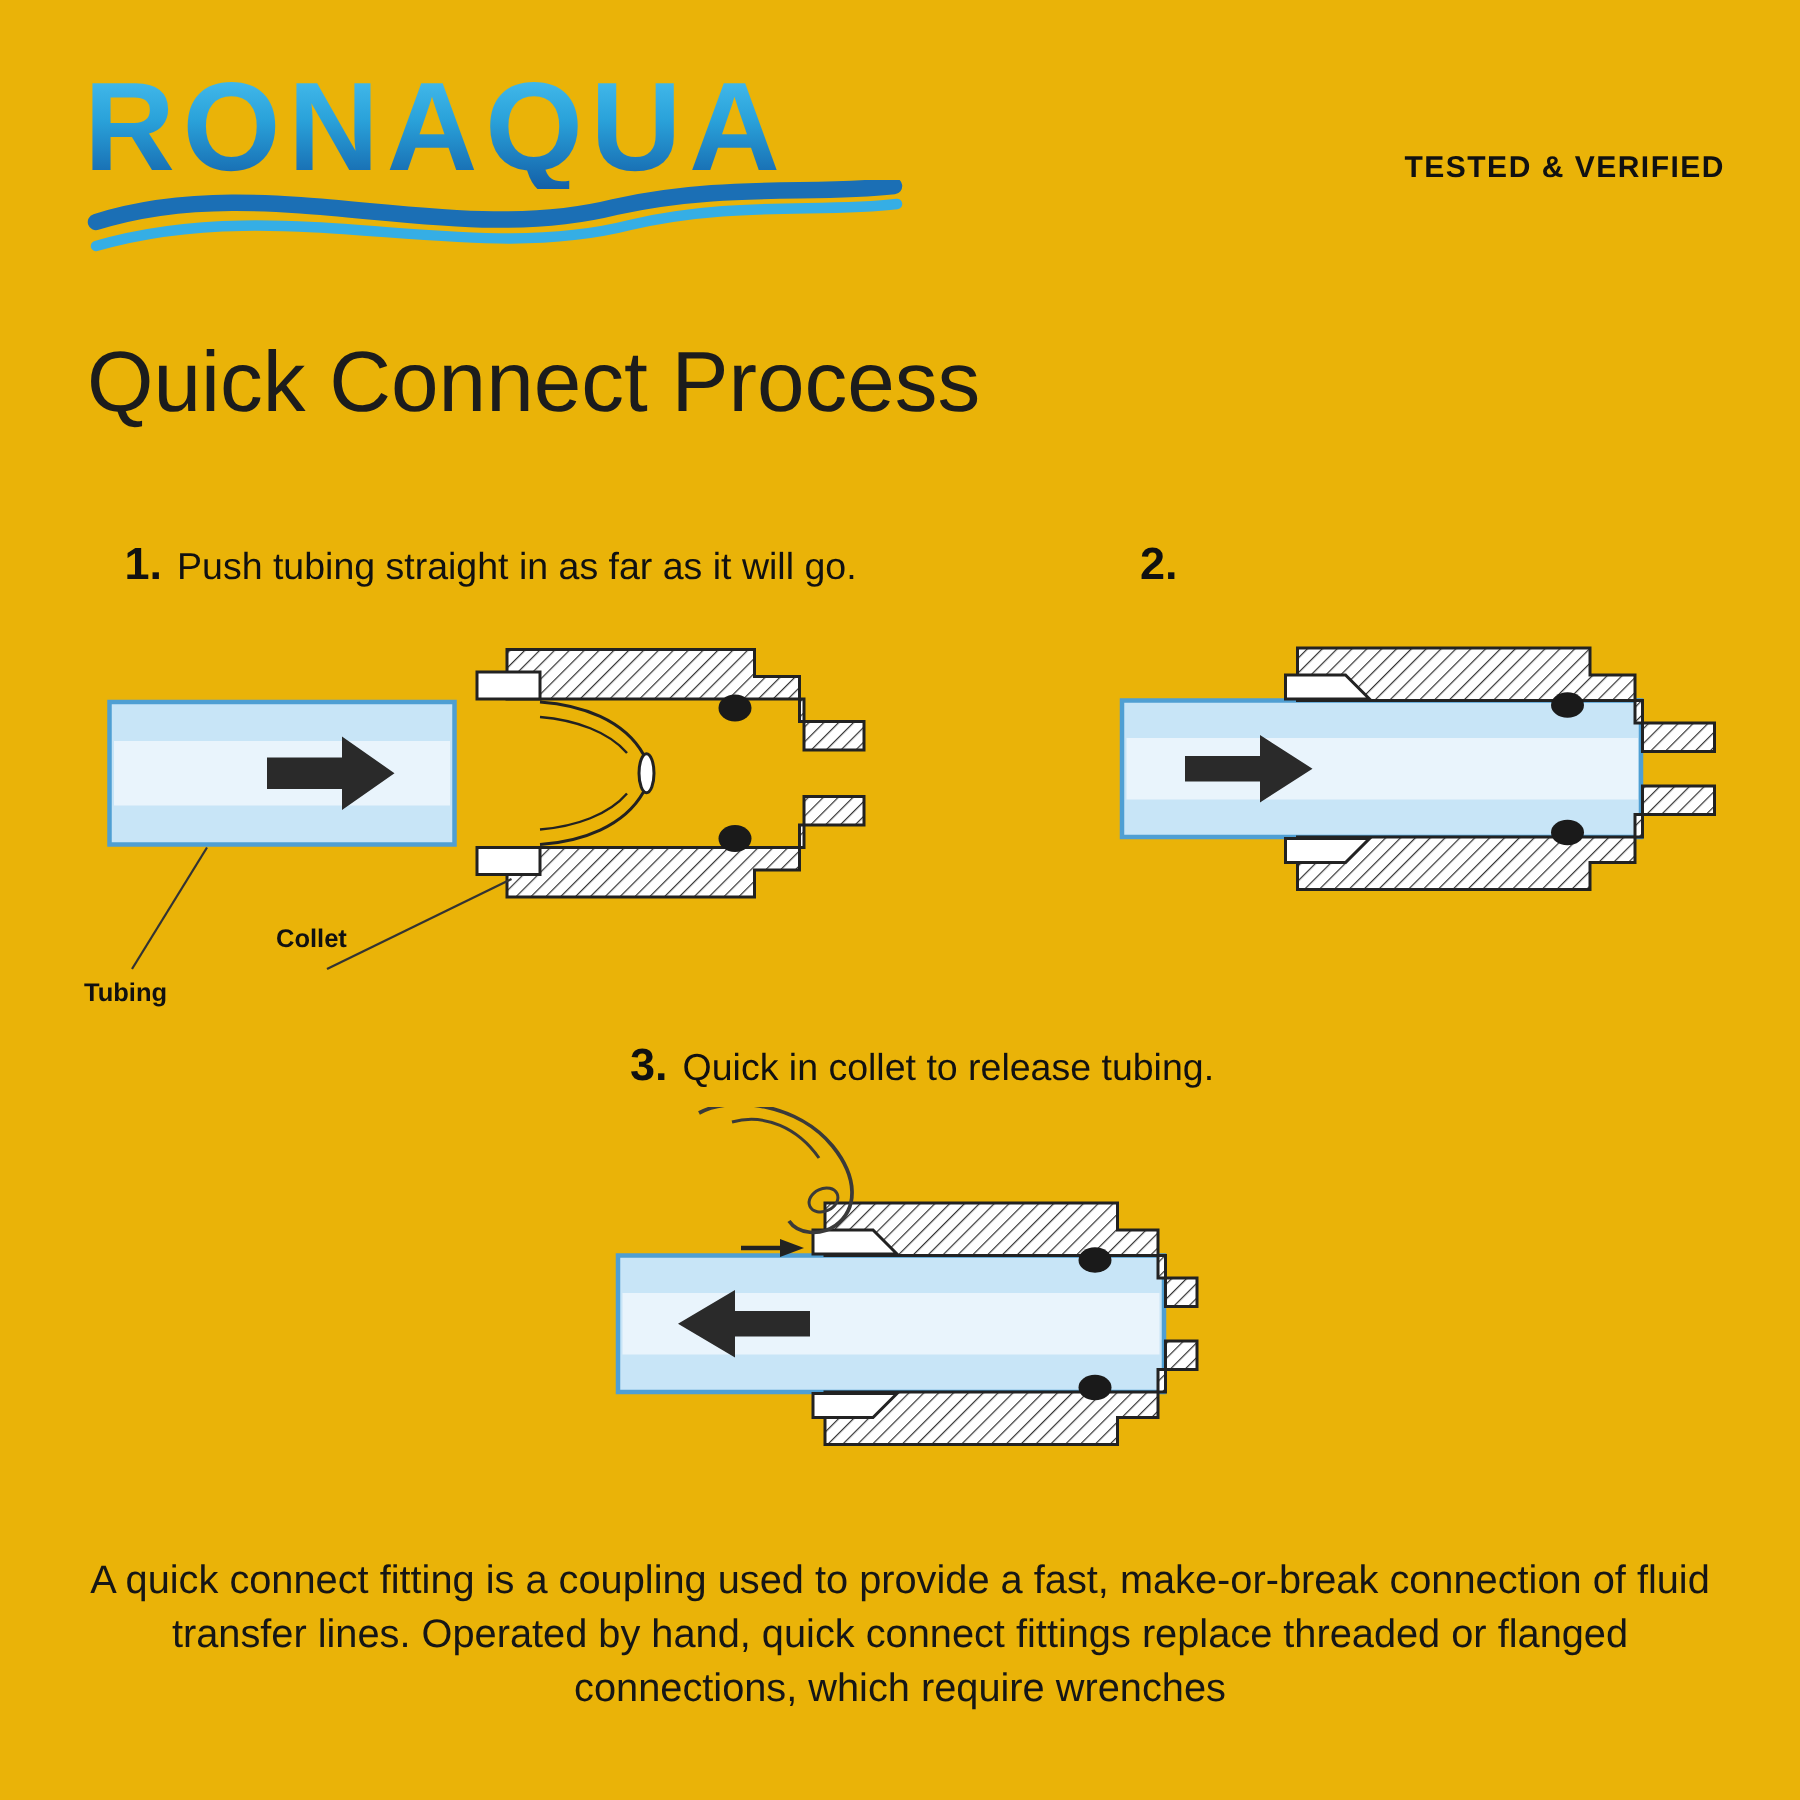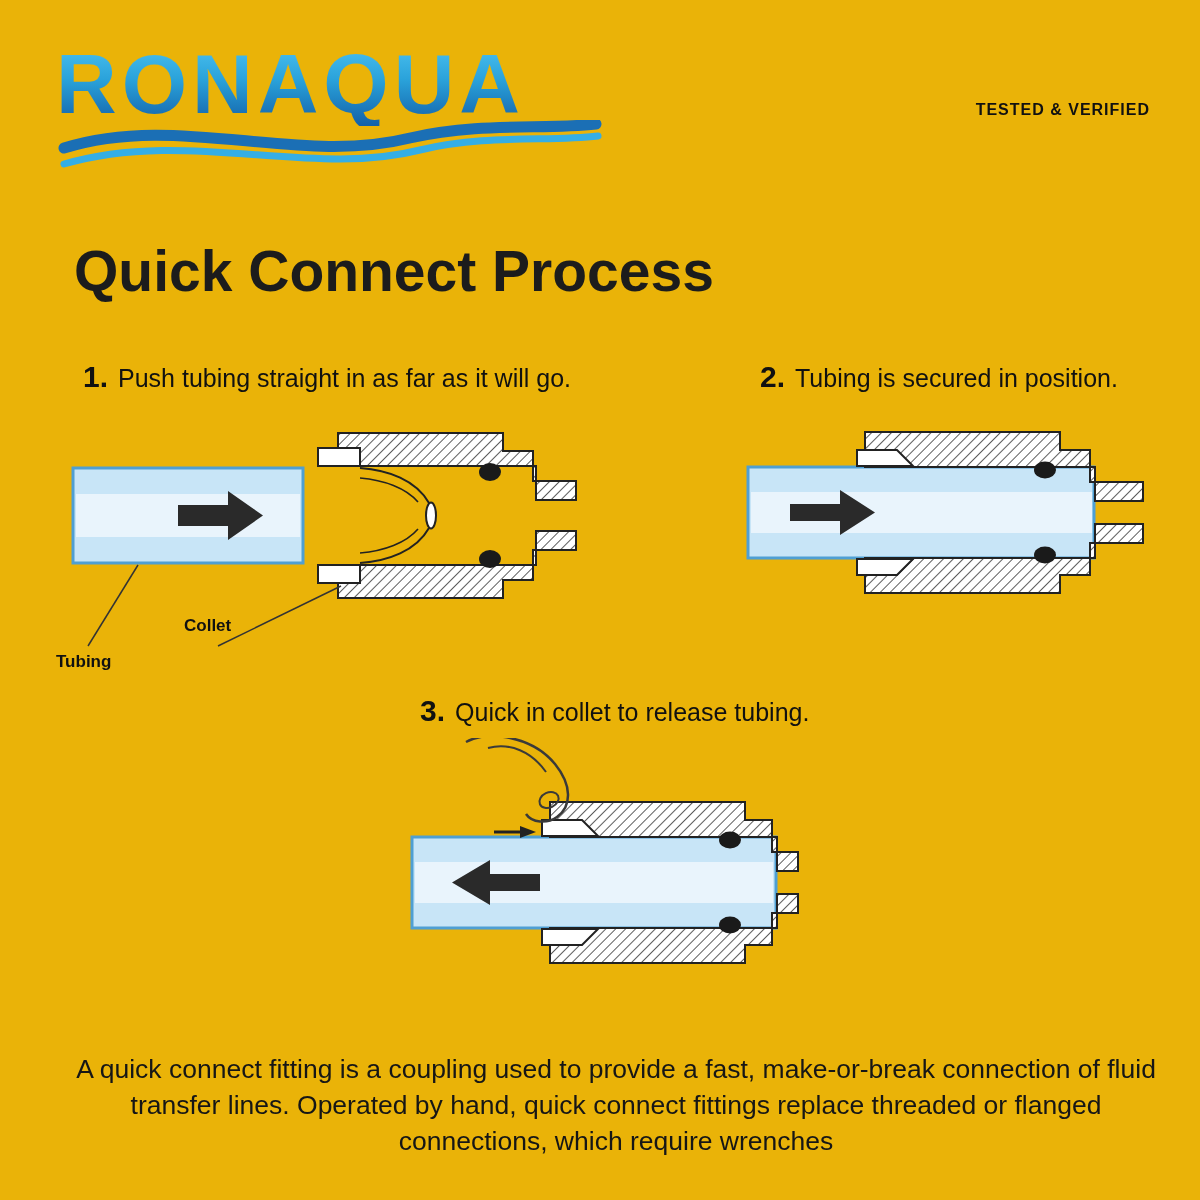--- a/index.html
+++ b/index.html
@@ -16,45 +16,45 @@
   @supports (-webkit-background-clip: text) {
     .logo-text{
       background:linear-gradient(180deg,#4cc2f1 0%,#2aa2da 45%,#1360a8 100%);
       -webkit-background-clip:text;background-clip:text;color:transparent;
     }
   }
   .logo-wave{position:absolute;left:2px;top:78px;}
   
   .badge{position:absolute;right:50px;top:100px;text-align:right;color:#111;}
   .badge-line1{font-size:27px;font-weight:800;letter-spacing:1.5px;line-height:1.15;}
-  .badge-line2{font-size:16px;font-weight:800;letter-spacing:1px;line-height:1.2;}
+  .badge-line2{font-size:20px;font-weight:800;letter-spacing:1px;line-height:1.2;}
   
   .title{
-    position:absolute;left:58px;top:222px;margin:16px;
-    font-size:57px;font-weight:700;color:#1c1c1c;letter-spacing:0;
+    position:absolute;left:58px;top:222px;margin:0;
+    font-size:57px;font-weight:400;color:#1c1c1c;letter-spacing:0;
   }
   
   .step-header{position:absolute;display:flex;align-items:baseline;gap:10px;white-space:nowrap;}
   .step-num{font-size:30px;font-weight:800;color:#111;}
   .step-text{font-size:25px;font-weight:400;color:#111;}
   .step1{left:83px;top:360px;}
   .step2{left:760px;top:360px;}
   .step3{left:420px;top:694px;}
   
   .diag{position:absolute;}
   .diag1{left:58px;top:418px;}
   .diag2{left:745px;top:420px;}
   .diag3{left:400px;top:738px;}
   
   .part-label{position:absolute;font-size:17px;font-weight:700;color:#111;}
   .label-tubing{left:56px;top:652px;}
   .label-collet{left:184px;top:616px;}
   
   .footer{
-    position:absolute;left:60px;top:1036px;width:1080px;margin:16px;
+    position:absolute;left:60px;top:1036px;width:1080px;margin:0;
     font-size:26.5px;line-height:1.35;text-align:center;color:#161616;font-weight:400;
   }
 </style>
 </head>
 <body>
 
 <div class="page">
 
   <div class="logo">
     <div class="logo-text">RONAQUA</div>
@@ -69,21 +69,20 @@
   </div>
 
   <h1 class="title">Quick Connect Process</h1>
 
   <div class="step-header step1">
     <span class="step-num">1.</span>
     <span class="step-text">Push tubing straight in as far as it will go.</span>
   </div>
   <div class="step-header step2">
     <span class="step-num">2.</span>
-    <span class="step-text">Tubing is secured in position.</span>
   </div>
   <div class="step-header step3">
     <span class="step-num">3.</span>
     <span class="step-text">Quick in collet to release tubing.</span>
   </div>
 
   <svg class="diag diag1" width="524" height="250" viewBox="0 0 524 250">
     <defs>
       <pattern id="h1" width="7" height="7" patternTransform="rotate(45)" patternUnits="userSpaceOnUse">
         <rect width="7" height="7" fill="#ffffff"></rect>

